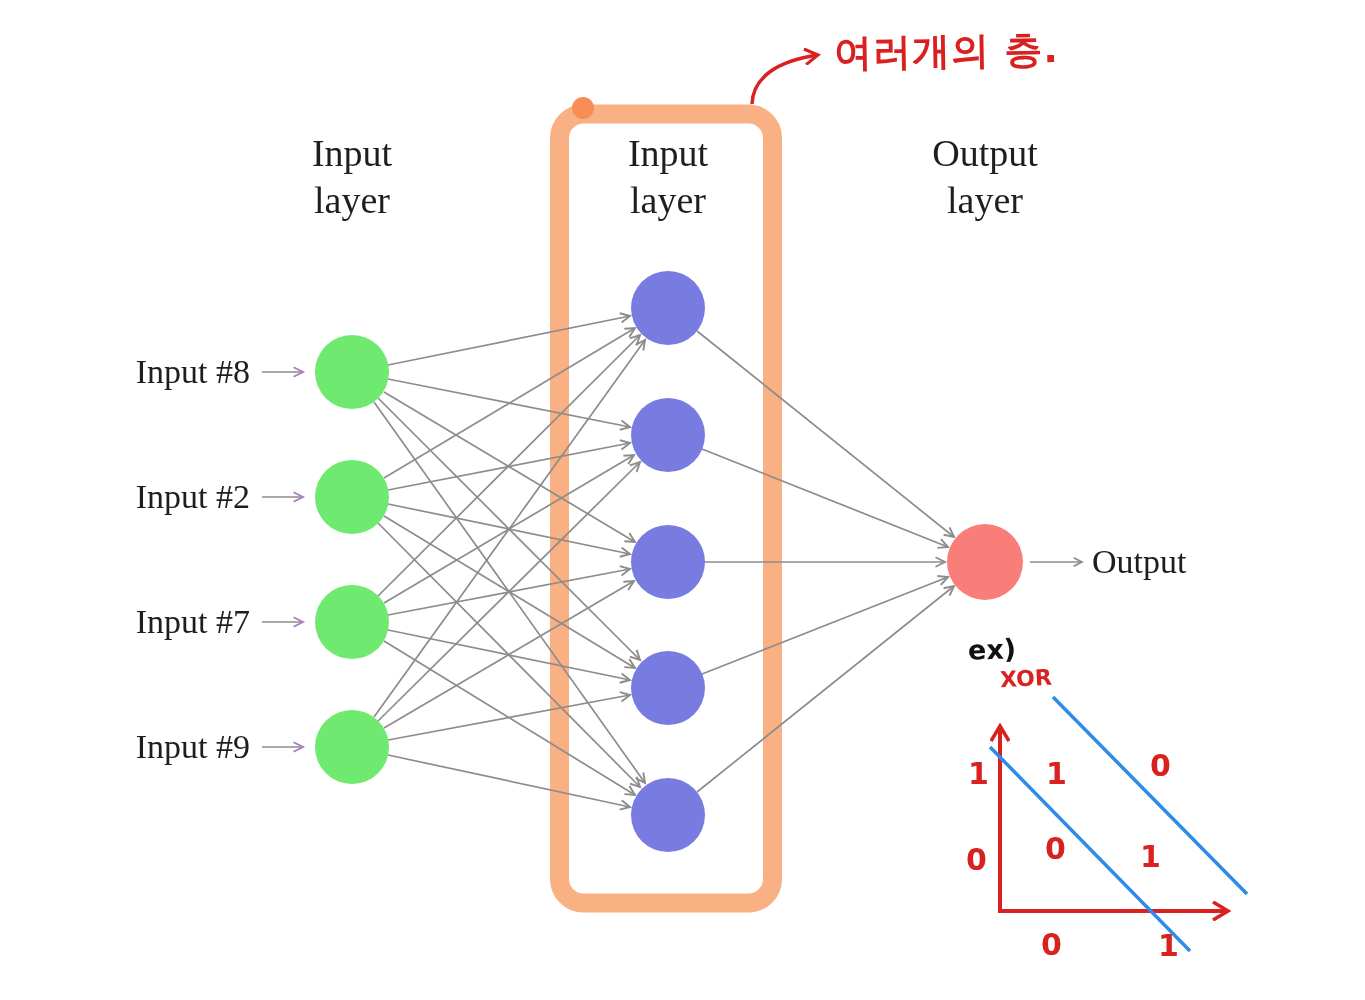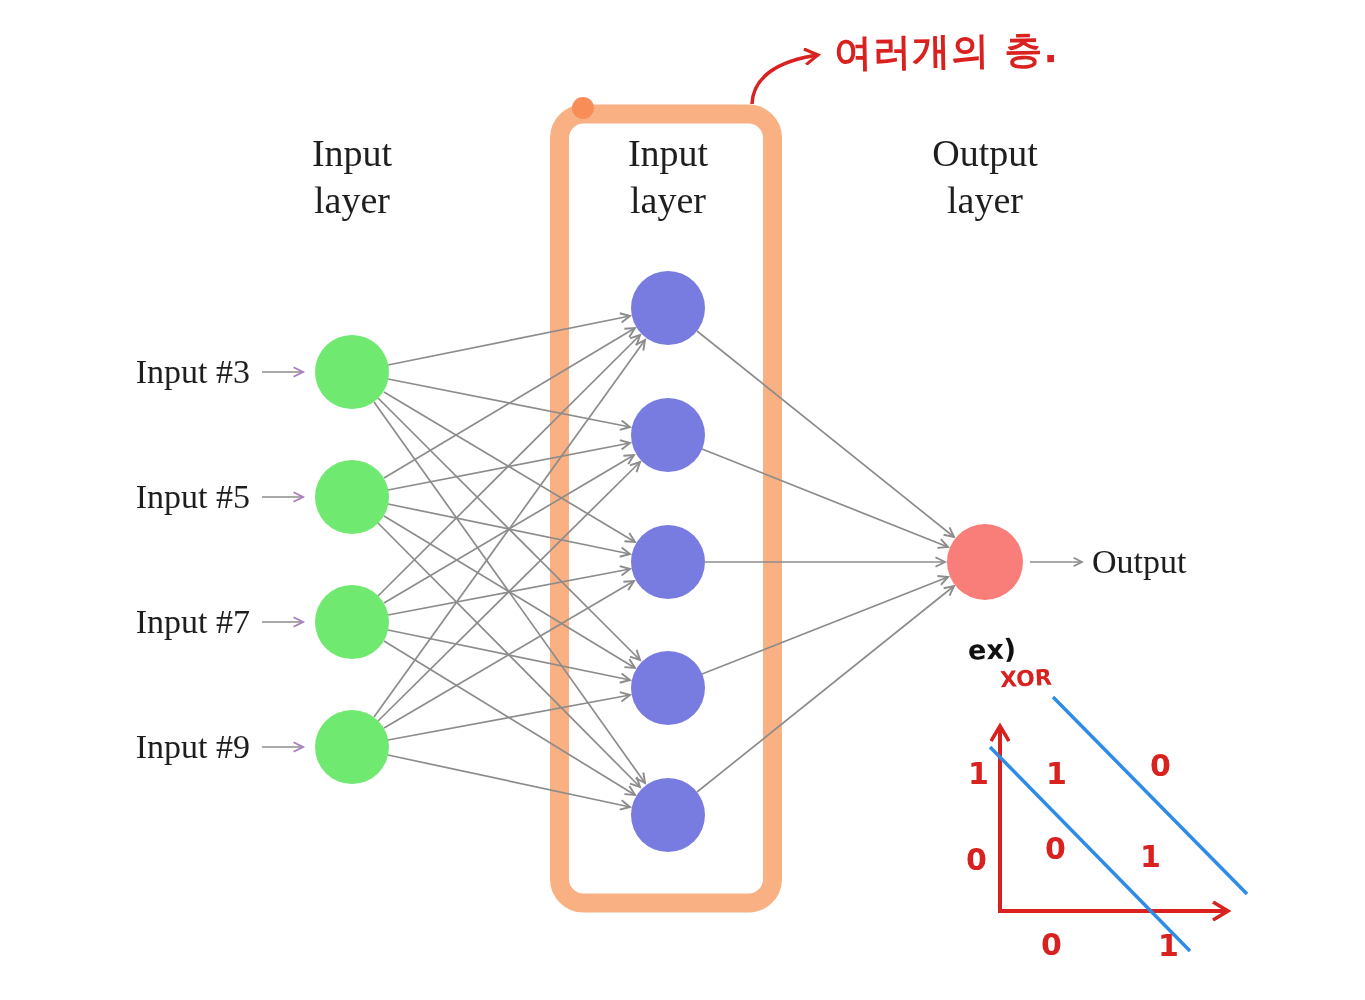--- a/index.html
+++ b/index.html
@@ -120,22 +120,22 @@
   </div>
   <div class="hdr" style="left:578px;">
     <span>Input</span>
     <span>layer</span>
   </div>
   <div class="hdr" style="left:895px;">
     <span>Output</span>
     <span>layer</span>
   </div>
 
-  <div class="lbl inlbl" style="top:352px;">Input #3</div>
-  <div class="lbl inlbl" style="top:477px;">Input #5</div>
+  <div class="lbl inlbl" style="top:352px;">Input #8</div>
+  <div class="lbl inlbl" style="top:477px;">Input #2</div>
   <div class="lbl inlbl" style="top:602px;">Input #7</div>
   <div class="lbl inlbl" style="top:727px;">Input #9</div>
 
   <div class="lbl" style="left:1092px;top:542px;">Output</div>
 
   <div class="ink red korean">여러개의 층.</div>
   <div class="ink exlbl">ex)</div>
   <div class="ink red xortitle">XOR</div>
 
   <span class="ink red xm xm0">1</span>

